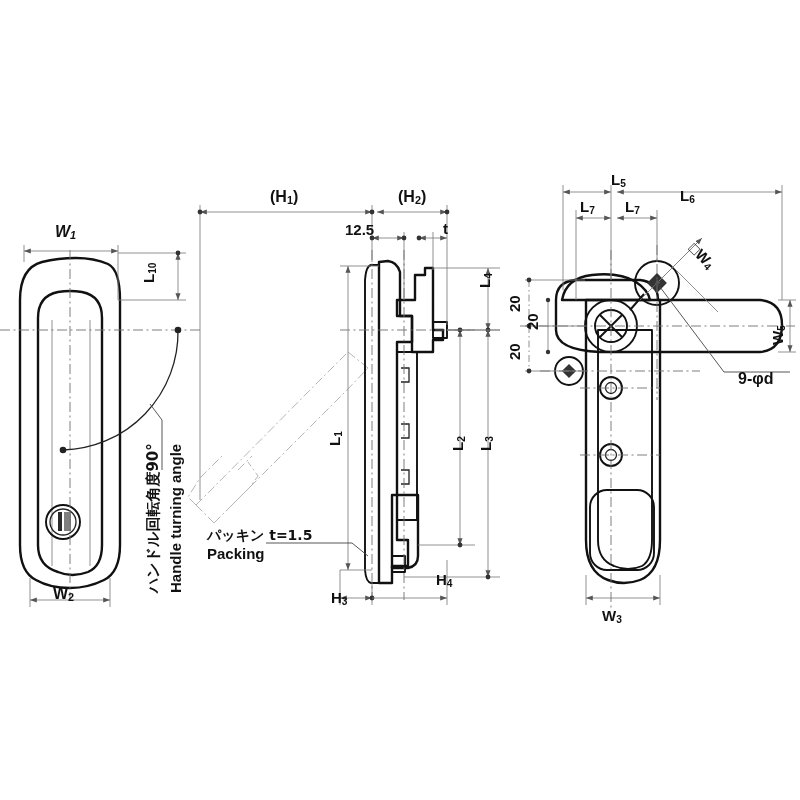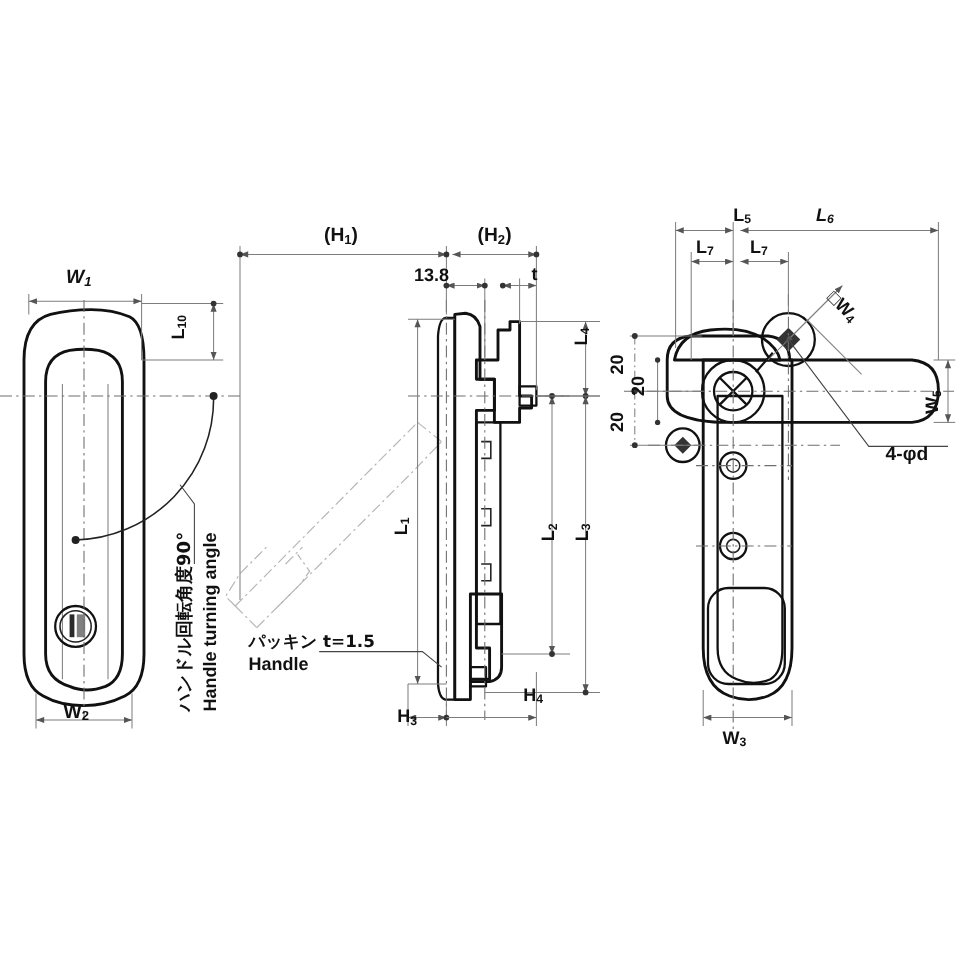--- a/index.html
+++ b/index.html
@@ -302,21 +302,21 @@
   <span>Handle turning angle</span>
 </div>
 
 <div class="lbl sz16" style="left:270px;top:189px;">
   <span>(H</span><sub>1</sub><span>)</span>
 </div>
 <div class="lbl sz16" style="left:398px;top:189px;">
   <span>(H</span><sub>2</sub><span>)</span>
 </div>
 <div class="lbl sz15" style="left:345px;top:222px;">
-  <span>13.8</span>
+  <span>12.5</span>
 </div>
 <div class="lbl sz15" style="left:443px;top:221px;">
   <span>t</span>
 </div>
 <div class="lbl sz15 rot90" style="left:477px;top:288px;">
   <span>L</span><sub>4</sub>
 </div>
 <div class="lbl sz15 rot90" style="left:327px;top:446px;">
   <span>L</span><sub>1</sub>
 </div>
@@ -330,27 +330,27 @@
   <span>H</span><sub>3</sub>
 </div>
 <div class="lbl sz15" style="left:436px;top:572px;">
   <span>H</span><sub>4</sub>
 </div>
 
 <div class="lbl sz14 jp" style="left:207px;top:528px;">
   <span>パッキン t=1.5</span>
 </div>
 <div class="lbl sz15" style="left:207px;top:546px;">
-  <span>Handle</span>
+  <span>Packing</span>
 </div>
 
 <div class="lbl sz15" style="left:571px;top:172px;margin-left:40px;">
   <span>L</span><sub>5</sub>
 </div>
-<div class="lbl sz15" style="left:680px;top:172px;font-style:italic;">
+<div class="lbl sz15" style="left:680px;top:188px;">
   <span>L</span><sub>6</sub>
 </div>
 <div class="lbl sz15" style="left:580px;top:199px;">
   <span>L</span><sub>7</sub>
 </div>
 <div class="lbl sz15" style="left:625px;top:199px;">
   <span>L</span><sub>7</sub>
 </div>
 <div class="lbl sz15 rot90" style="left:507px;top:312px;">
   <span>20</span>
@@ -364,16 +364,16 @@
 <div class="lbl sz15 rot90" style="left:770px;top:345px;">
   <span>W</span><sub>5</sub>
 </div>
 <div class="lbl sz15" style="left:602px;top:608px;">
   <span>W</span><sub>3</sub>
 </div>
 <div class="lbl sz15 rotneg" style="left:697px;top:240px;transform:rotate(45deg);">
   <span>□</span><span>W</span><sub>4</sub>
 </div>
 <div class="lbl sz16" style="left:738px;top:371px;">
-  <span>4-φd</span>
+  <span>9-φd</span>
 </div>
 
 </div>
 
 </body></html>

